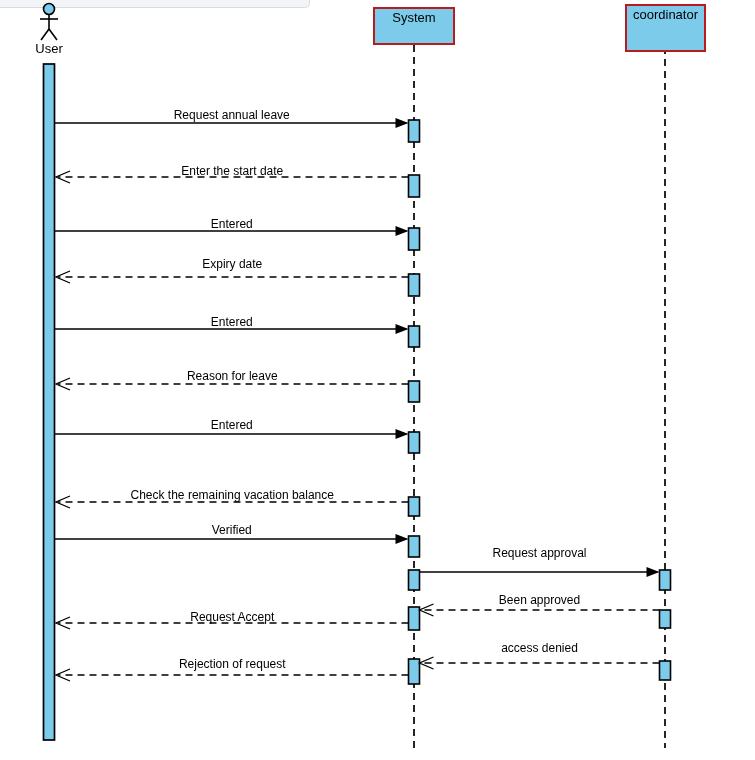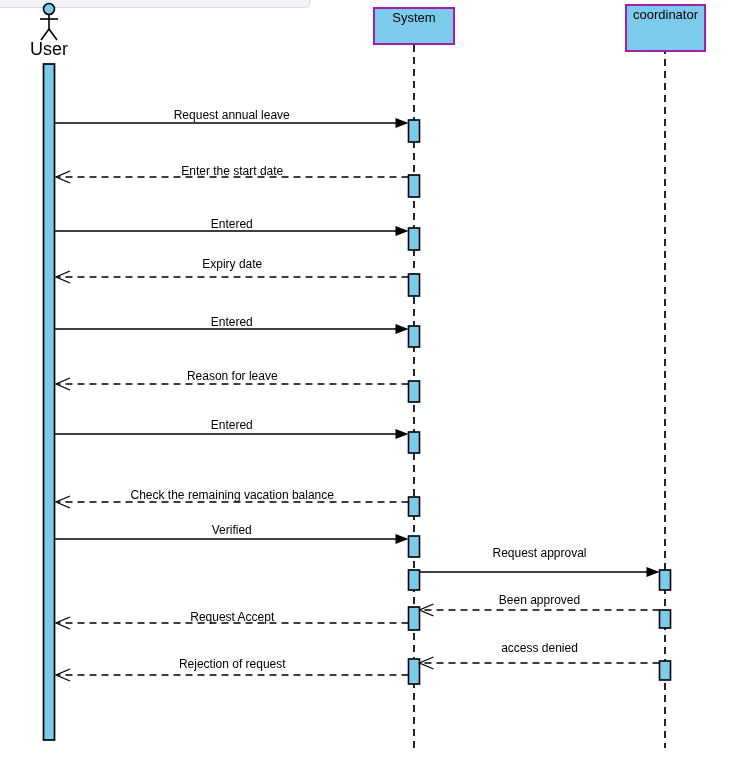--- a/index.html
+++ b/index.html
@@ -14,30 +14,30 @@
     position:absolute; left:0; top:0; width:309px; height:7px;
     background:#f2f4f7;
     border-bottom:1px solid #d8dbe1; border-right:1px solid #d8dbe1;
     border-bottom-right-radius:5px;
   }
 
   #diagram { position:absolute; left:0; top:0; }
 
   .head {
     position:absolute; box-sizing:border-box;
-    background:#7CCBEA; border:2px solid #a21caf;
+    background:#7CCBEA; border:2px solid #b91c1c;
     text-align:center; font-size:13px; color:#000;
     padding-top:1px; line-height:15px;
   }
   .head-system      { left:373px; top:7px;  width:82px; height:38px; }
   .head-coordinator { left:625px; top:4px;  width:81px; height:48px; }
 
   .actor { position:absolute; left:24px; top:2px; width:50px; text-align:center; }
   .actor-figure { display:block; margin:0 auto; }
-  .actor-label { font-size:18px; color:#000; line-height:14px; }
+  .actor-label { font-size:13px; color:#000; line-height:14px; }
 </style>
 </head>
 <body>
 
 <div class="canvas">
 
   <div class="chrome-fragment"></div>
 
   <svg id="diagram" width="755" height="760">
       <line x1="414" y1="45" x2="414" y2="748" stroke="#000000" stroke-width="1.7" stroke-dasharray="7,5"></line>

